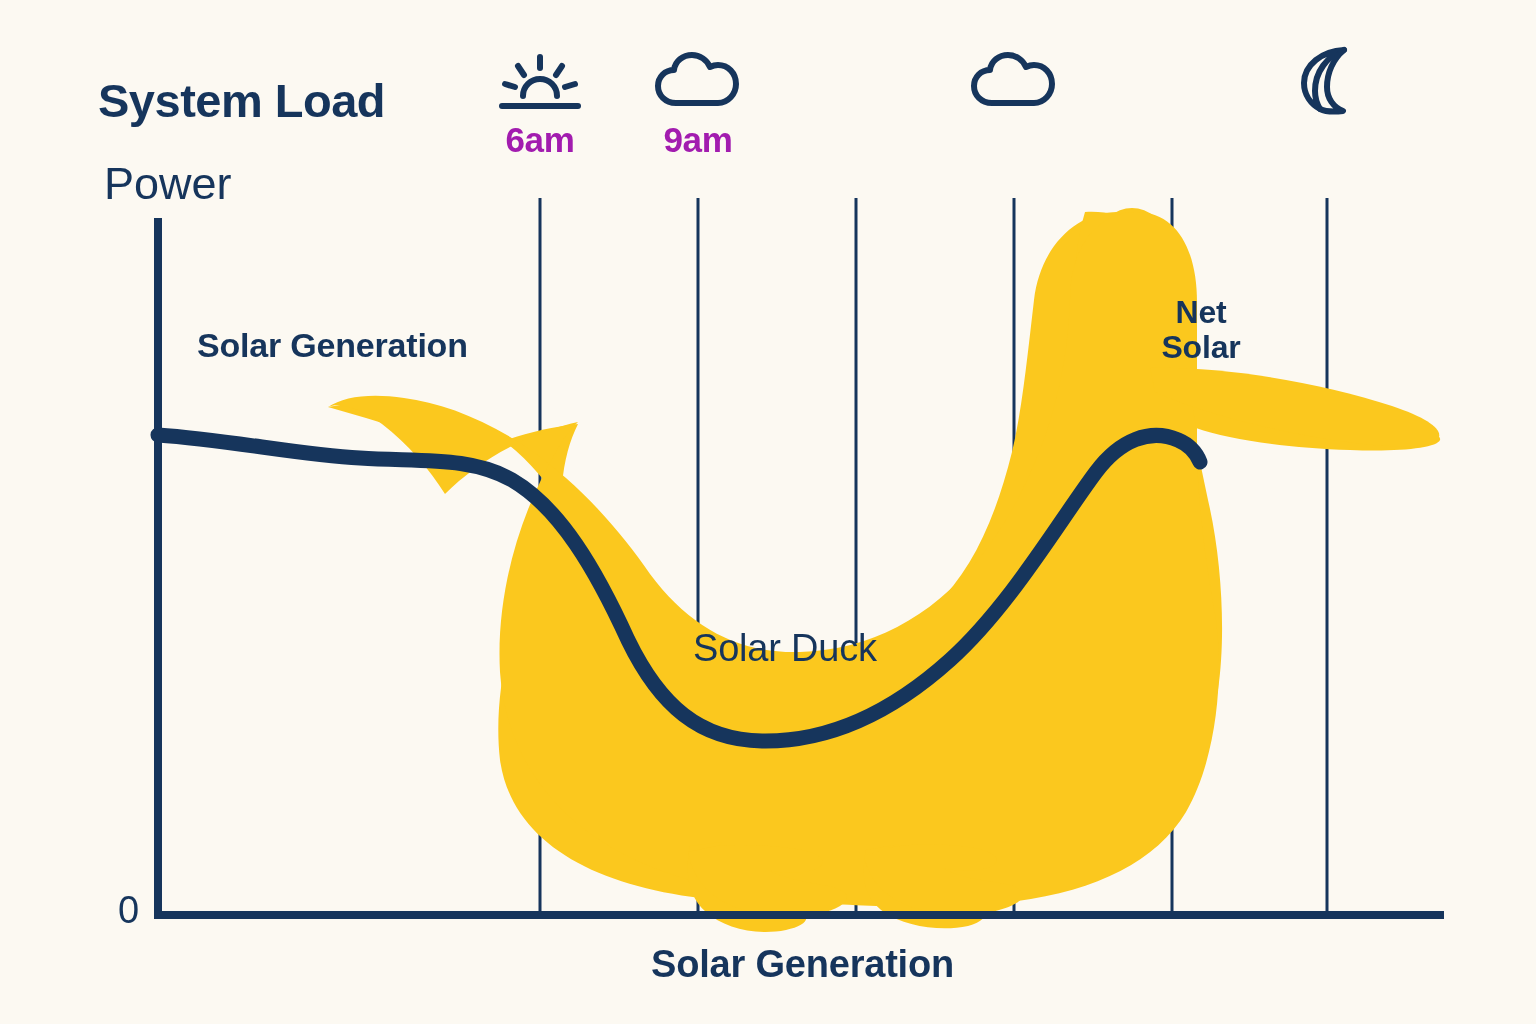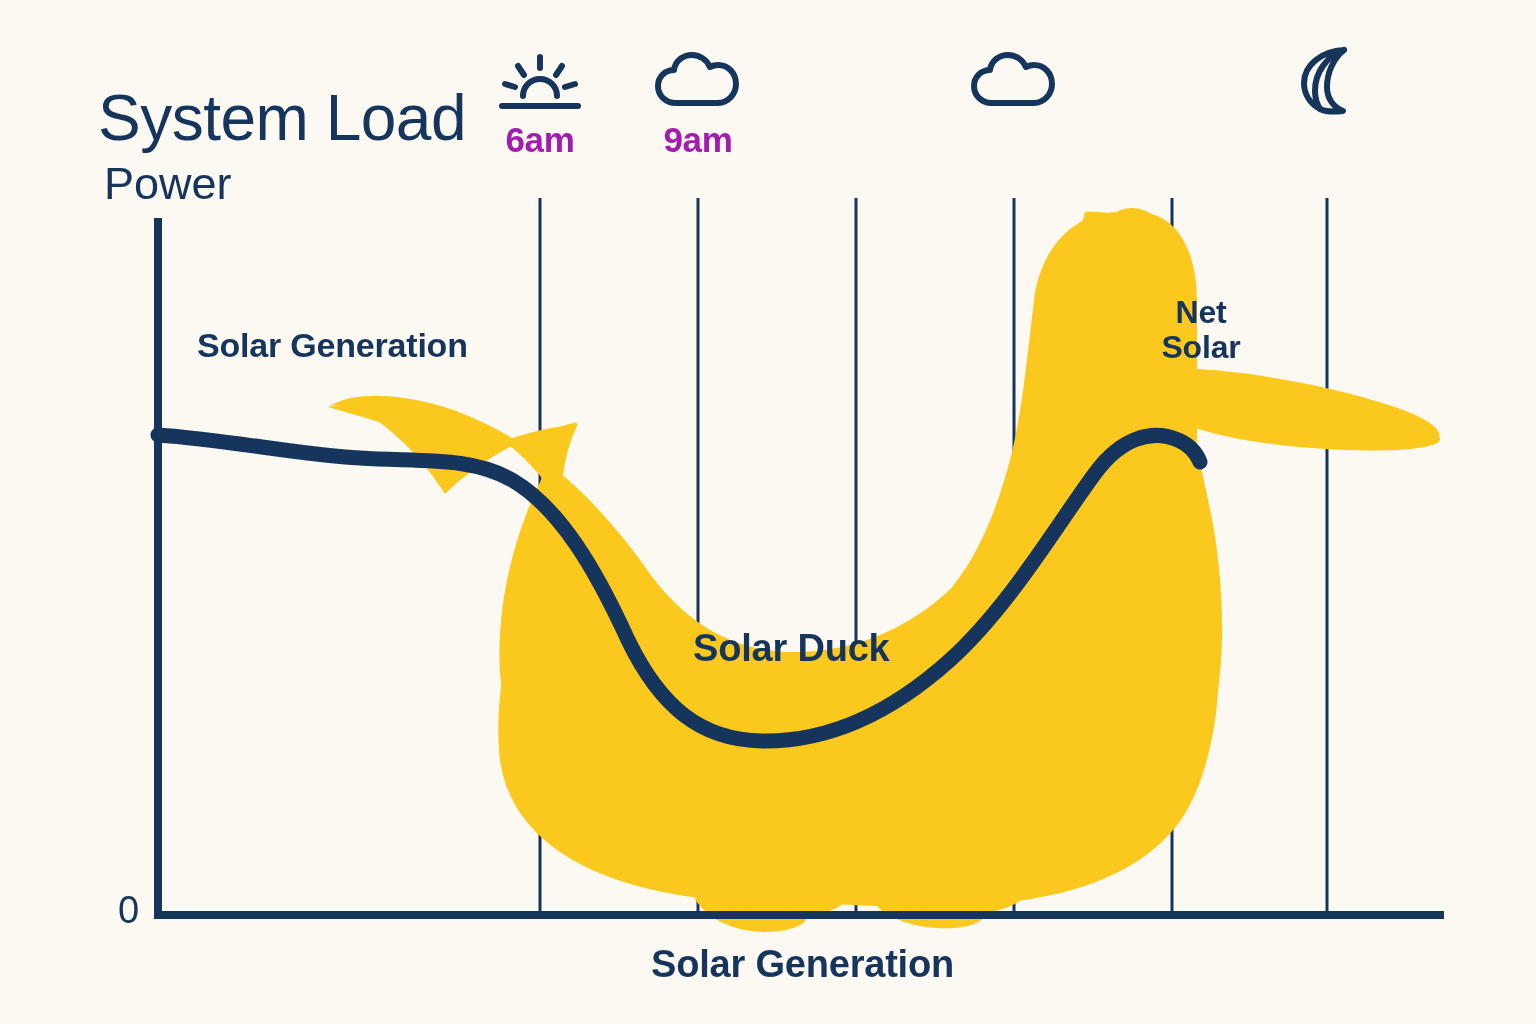--- a/index.html
+++ b/index.html
@@ -28,23 +28,23 @@
     height: 1024px;
   }
   .txt {
     position: absolute;
     color: #16355C;
     white-space: pre;
     line-height: 1.08;
   }
   #page-title {
     left: 98px;
-    top: 84px;
-    font-size: 64px;
-    font-weight: normal;
+    top: 76px;
+    font-size: 47px;
+    font-weight: bold;
     letter-spacing: -0.5px;
   }
   #y-axis-label {
     left: 104px;
     top: 160px;
     font-size: 45px;
     font-weight: normal;
   }
   #origin-label {
     left: 118px;
@@ -56,21 +56,21 @@
     left: 197px;
     top: 327px;
     font-size: 34px;
     font-weight: bold;
     letter-spacing: -0.2px;
   }
   #solar-duck-label {
     left: 693px;
     top: 628px;
     font-size: 38px;
-    font-weight: bold;
+    font-weight: normal;
     letter-spacing: -0.2px;
   }
   #net-demand-label {
     left: 1106px;
     top: 295px;
     font-size: 32px;
     font-weight: bold;
     text-align: center;
     width: 190px;
     letter-spacing: -0.2px;

